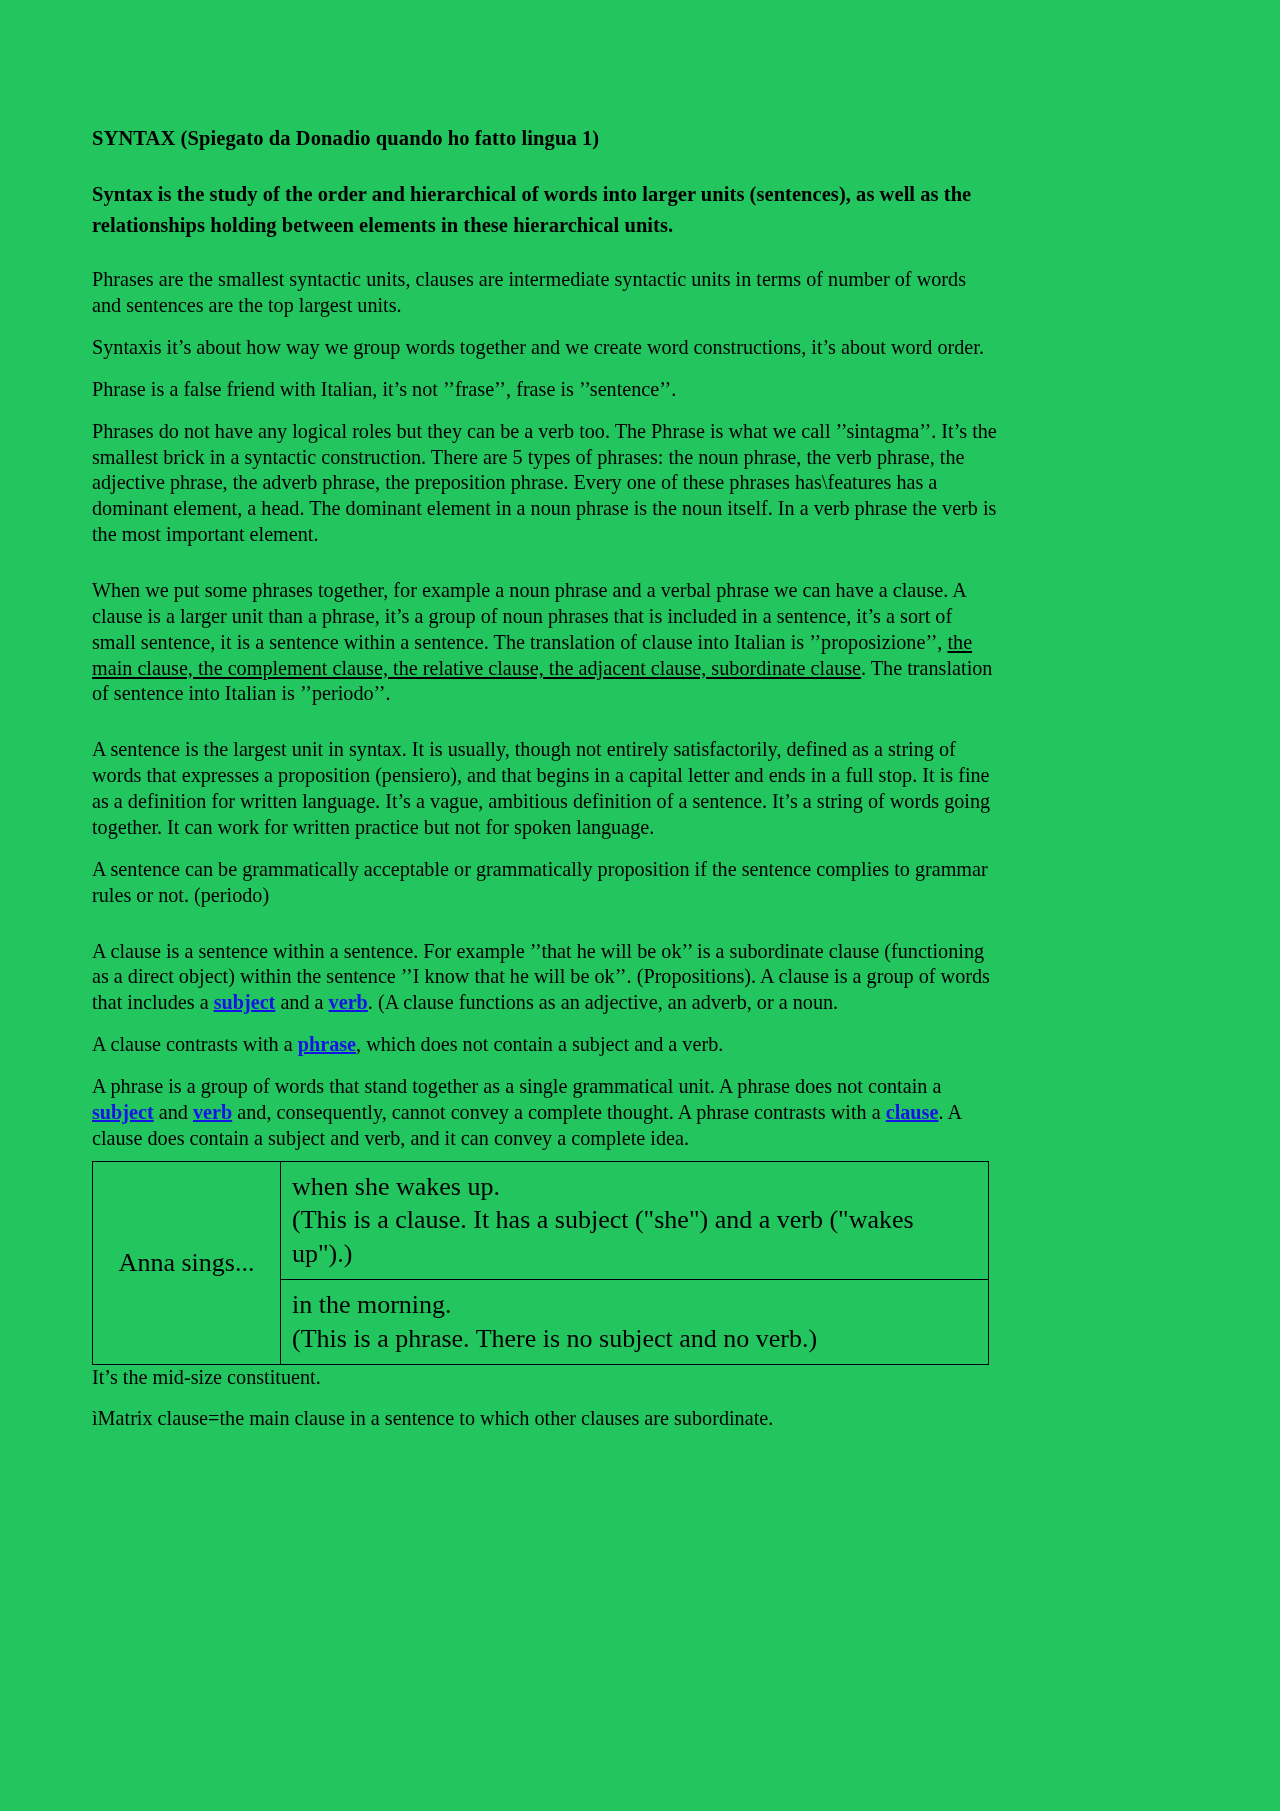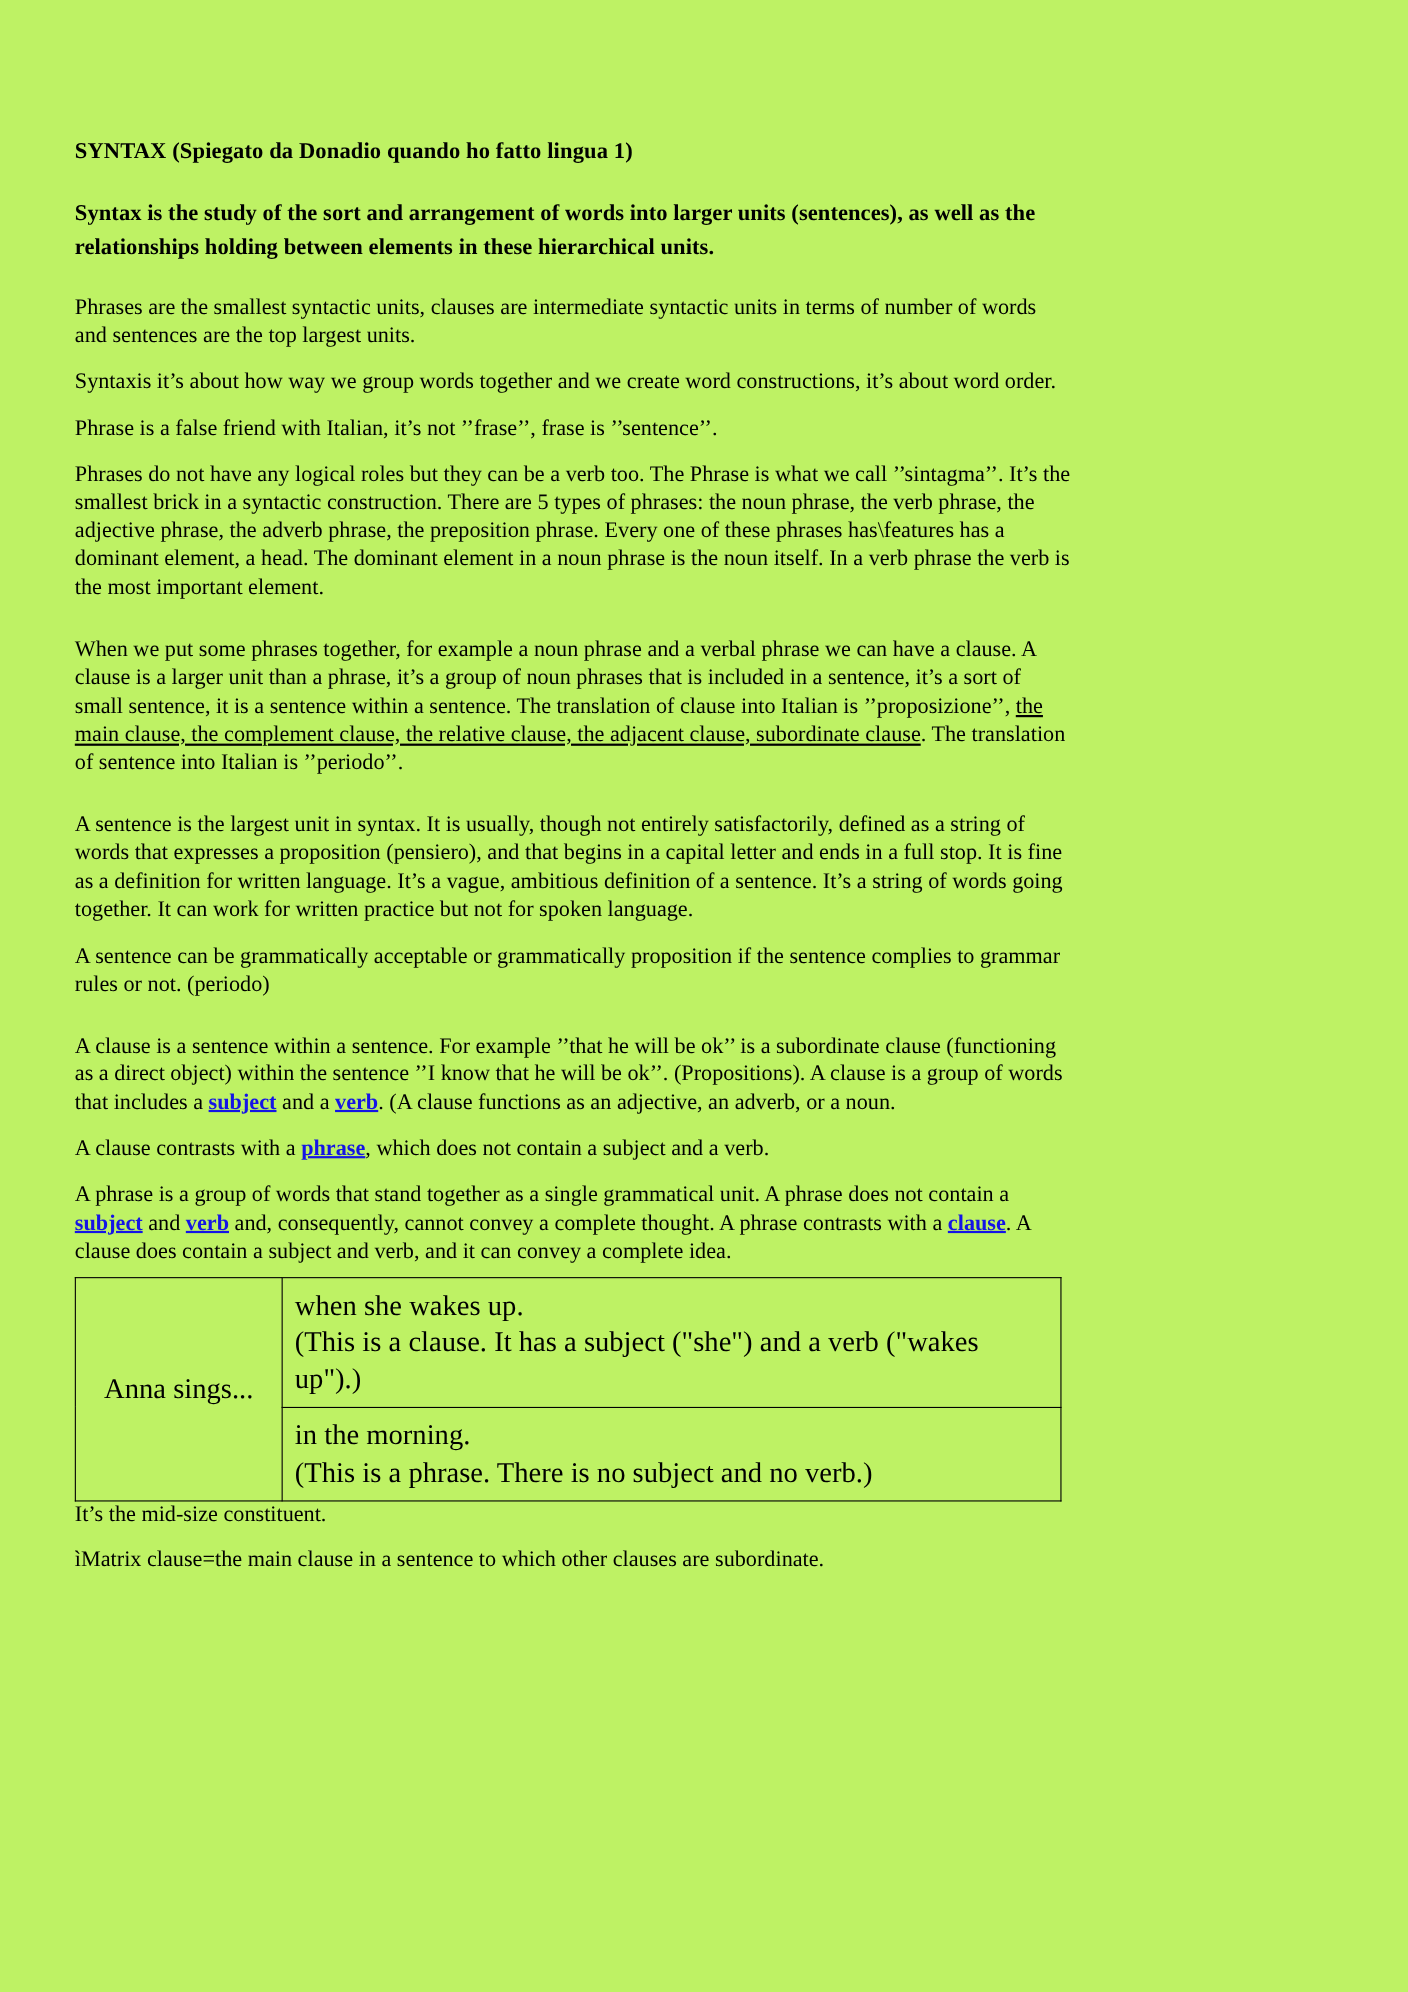--- a/index.html
+++ b/index.html
@@ -13,22 +13,22 @@
     height: 1811px;
     font-family: "Liberation Serif", "DejaVu Serif", serif;
     color: #000000;
     position: relative;
     overflow: hidden;
   }
 
   .page {
     width: 1280px;
     min-height: 1811px;
-    background: #bef264;
-    padding: 126px 185px 0 68px;
+    background: #22c55e;
+    padding: 126px 185px 0 92px;
   }
 
   .doc-title {
     font-size: 20.5px;
     font-weight: bold;
     line-height: 1.22;
     margin: 0 0 28px 0;
     letter-spacing: 0.1px;
   }
 
@@ -94,21 +94,21 @@
 
   .nowrap-line { display: block; }
 </style>
 </head>
 <body>
 
 <div class="page">
 
   <h1 class="doc-title">SYNTAX (Spiegato da Donadio quando ho fatto lingua 1)</h1>
 
-  <p class="doc-subtitle">Syntax is the study of the sort and arrangement of words into larger units (sentences), as well as the relationships holding between elements in these hierarchical units.</p>
+  <p class="doc-subtitle">Syntax is the study of the order and hierarchical of words into larger units (sentences), as well as the relationships holding between elements in these hierarchical units.</p>
 
   <p class="para">Phrases are the smallest syntactic units, clauses are intermediate syntactic units in terms of number of words and sentences are the top largest units.</p>
   <p class="para">Syntaxis it’s about how way we group words together and we create word constructions, it’s about word order.</p>
   <p class="para">Phrase is a false friend with Italian, it’s not ’’frase’’, frase is ’’sentence’’.</p>
   <p class="para">Phrases do not have any logical roles but they can be a verb too. The Phrase is what we call ’’sintagma’’. It’s the smallest brick in a syntactic construction. There are 5 types of phrases: the noun phrase, the verb phrase, the adjective phrase, the adverb phrase, the preposition phrase. Every one of these phrases has\features has a dominant element, a head. The dominant element in a noun phrase is the noun itself. In a verb phrase the verb is the most important element.</p>
 
   <div class="spacer-para"></div>
 
   <p class="para"><span>When we put some phrases together, for example a noun phrase and a verbal phrase we can have a clause. A clause is a larger unit than a phrase, it’s a group of noun phrases that is included in a sentence, it’s a sort of small sentence, it is a sentence within a sentence. The translation of clause into Italian is ’’proposizione’’, </span><span class="ul-seg">the main clause, the complement clause, the relative clause, the adjacent clause, subordinate clause</span><span>. The translation of sentence into Italian is ’’periodo’’.</span></p>
 

